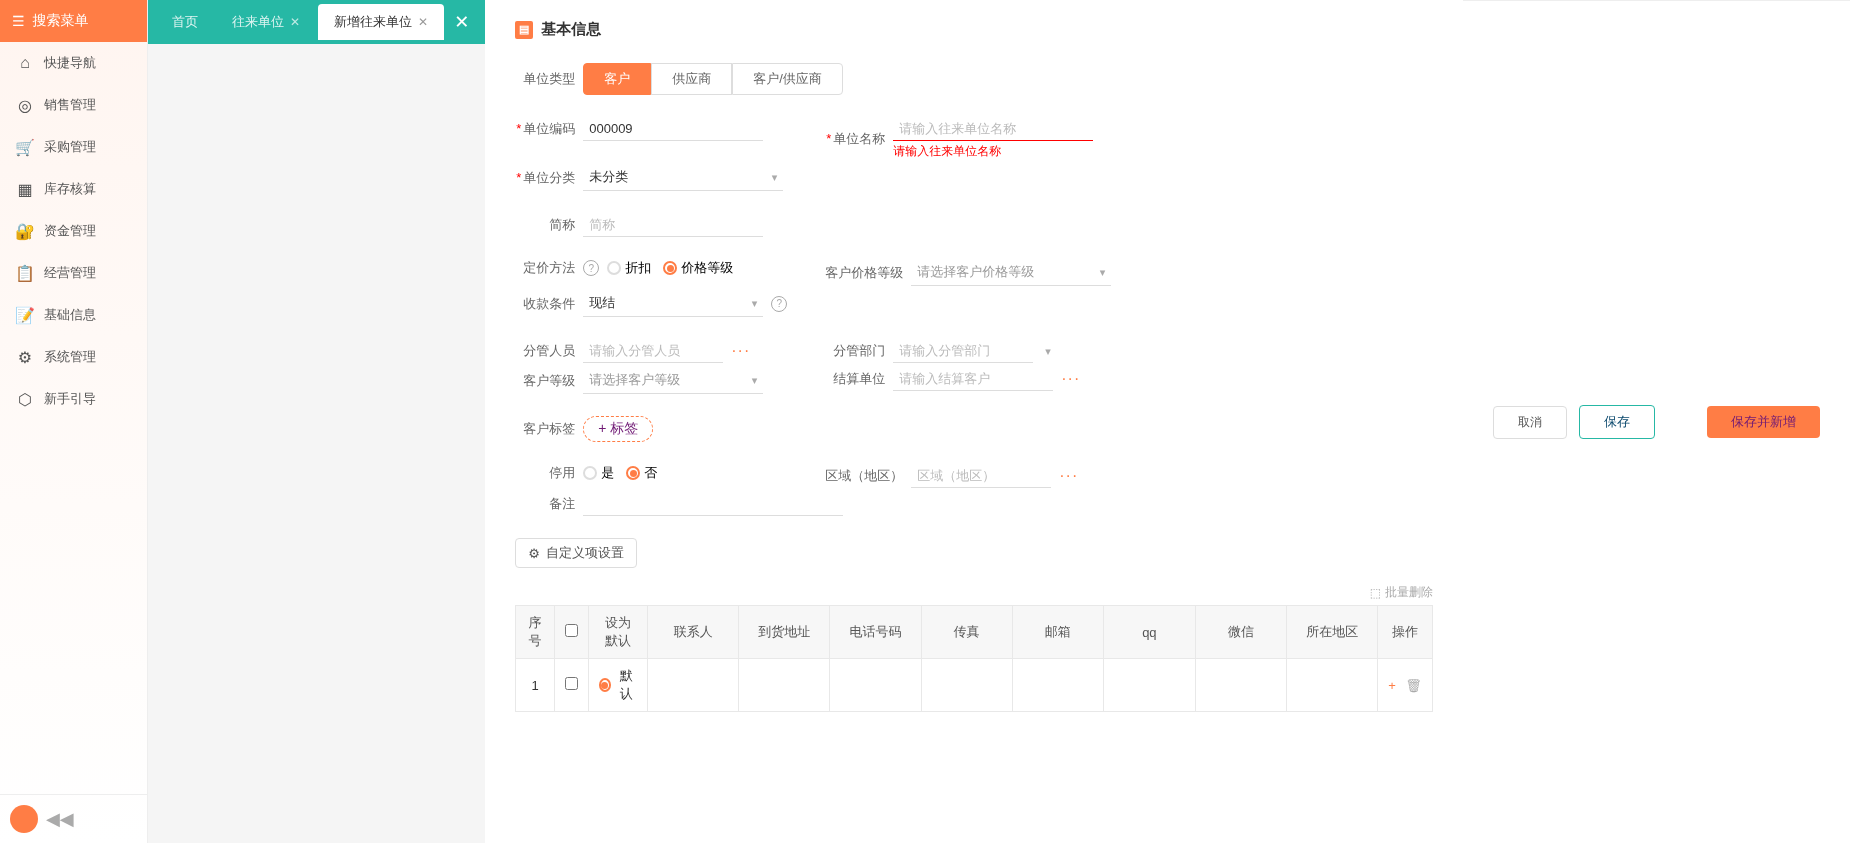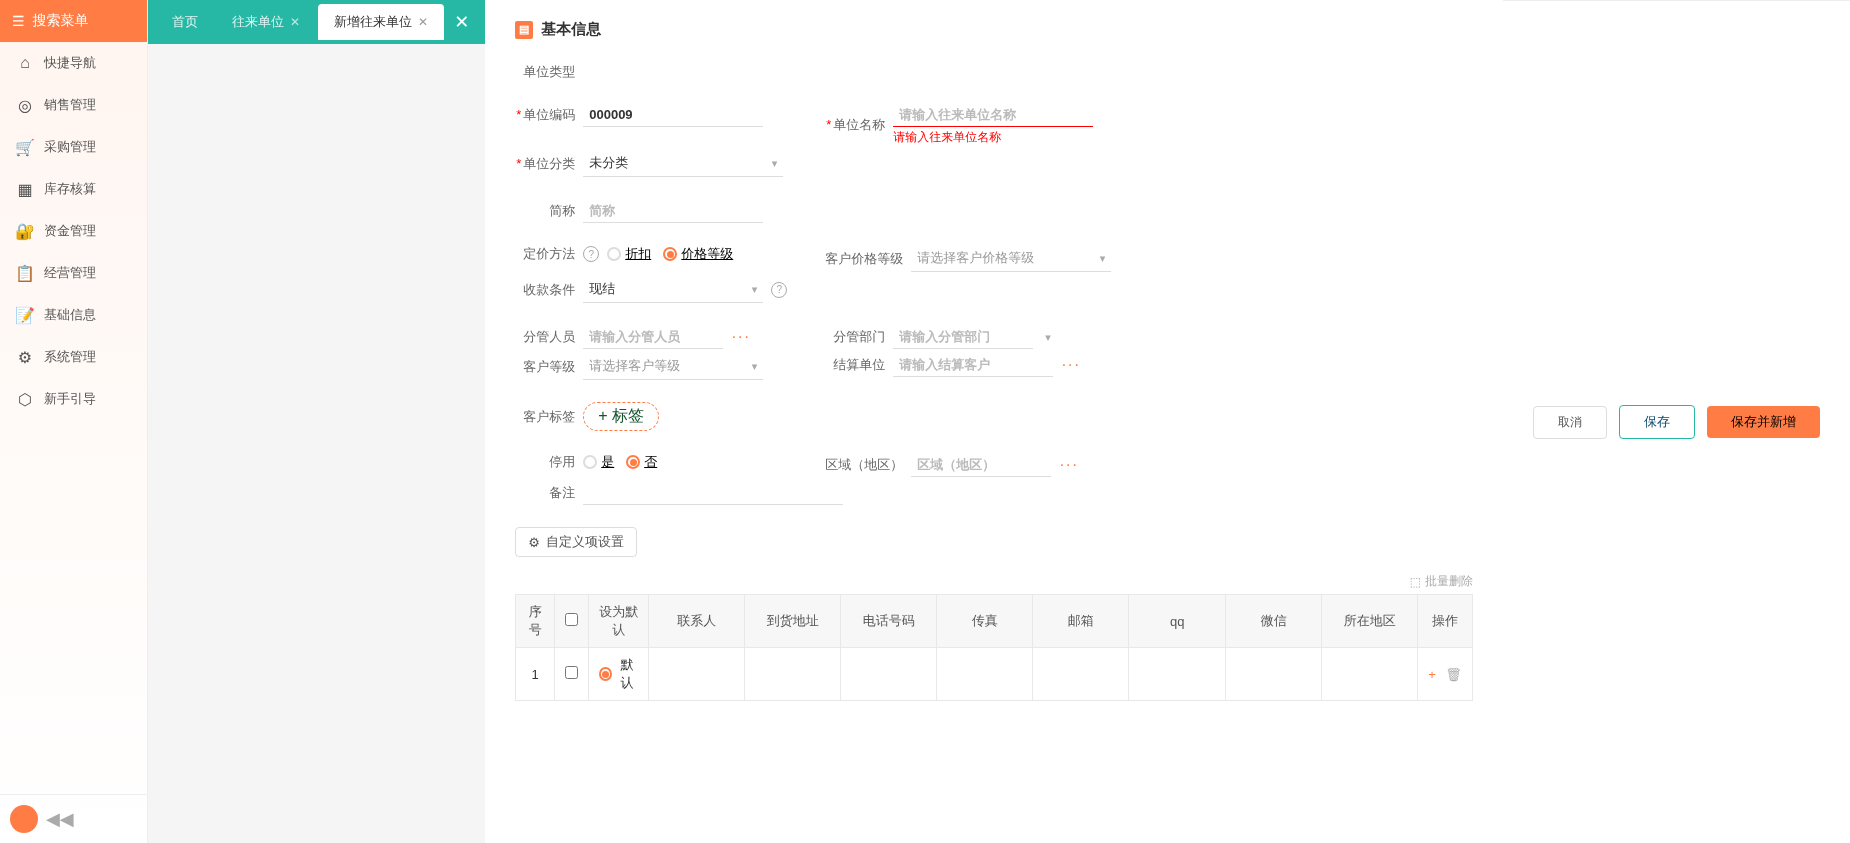--- a/index.html
+++ b/index.html
@@ -151,21 +151,20 @@
     }
     .form-input {
       border: none;
       border-bottom: 1px solid #ddd;
       padding: 4px 6px;
       font-size: 13px;
       outline: none;
       width: 160px;
       background: transparent;
       color: #333;
-      font-weight: bold;
     }
     .form-input::placeholder { color: #bbb; }
     .form-input.error { border-bottom: 1px solid red; }
     .error-tip {
       color: red;
       font-size: 12px;
       margin-top: 2px;
     }
 
     .form-select {
@@ -179,21 +178,20 @@
       font-size: 13px;
       color: #999;
     }
     .form-select.has-value { color: #333; }
     .chevron { color: #aaa; font-size: 11px; }
 
     .radio-group {
       display: flex;
       align-items: flex-start;
       gap: 12px;
-      text-decoration: underline;
     }
     .radio-item {
       display: flex;
       align-items: center;
       gap: 4px;
       cursor: pointer;
       font-size: 13px;
     }
     .radio-circle {
       width: 14px; height: 14px;
@@ -227,25 +225,25 @@
       background: #ff7d45;
       color: white;
       border-color: #ff7d45;
     }
     .type-btn:first-child { border-radius: 4px 0 0 4px; }
     .type-btn:last-child { border-radius: 0 4px 4px 0; }
 
     
     .tag-btn {
       border: 1px dashed #ff7d45;
-      color: #14532d;
+      color: #701a75;
       background: white;
       border-radius: 20px;
       padding: 3px 14px;
-      font-size: 16px;
+      font-size: 14px;
       cursor: pointer;
       text-align: right;
     }
 
     
     .ellipsis-btn {
       color: #ff7d45;
       cursor: pointer;
       font-size: 16px;
       letter-spacing: 1px;
@@ -331,26 +329,27 @@
       border: 1px solid #26b8a5;
       background: white;
       color: #0c4a6e;
       padding: 7px 24px;
       border-radius: 4px;
       cursor: pointer;
       font-size: 13px;
     }
     .btn-save-new {
       background: #ff7d45;
-      color: #000000;
+      color: #701a75;
       border: none;
       padding: 7px 24px;
       border-radius: 4px;
       cursor: pointer;
       font-size: 13px;
+      margin-left: 40px;
     }
 
     .input-with-error {
       display: flex;
       flex-direction: column;
     }
   </style>
 </head>
 <body>
 
@@ -421,20 +420,25 @@
   <div class="content">
 
     <div class="section-title">
       <div class="section-icon">▤</div>
       <span>基本信息</span>
     </div>
 
     <div class="form-row">
       <div class="form-field">
         <span class="form-label">单位类型</span>
+        <div class="type-btn-group">
+          <button class="type-btn active">客户</button>
+          <button class="type-btn">供应商</button>
+          <button class="type-btn">客户/供应商</button>
+        </div>
       </div>
     </div>
 
     <div class="form-row">
       <div class="form-field">
         <span class="form-label required">单位编码</span>
         <input class="form-input" type="text" value="000009" style="width: 180px;">
       </div>
       <div class="form-field wide">
         <span class="form-label required">单位名称</span>

